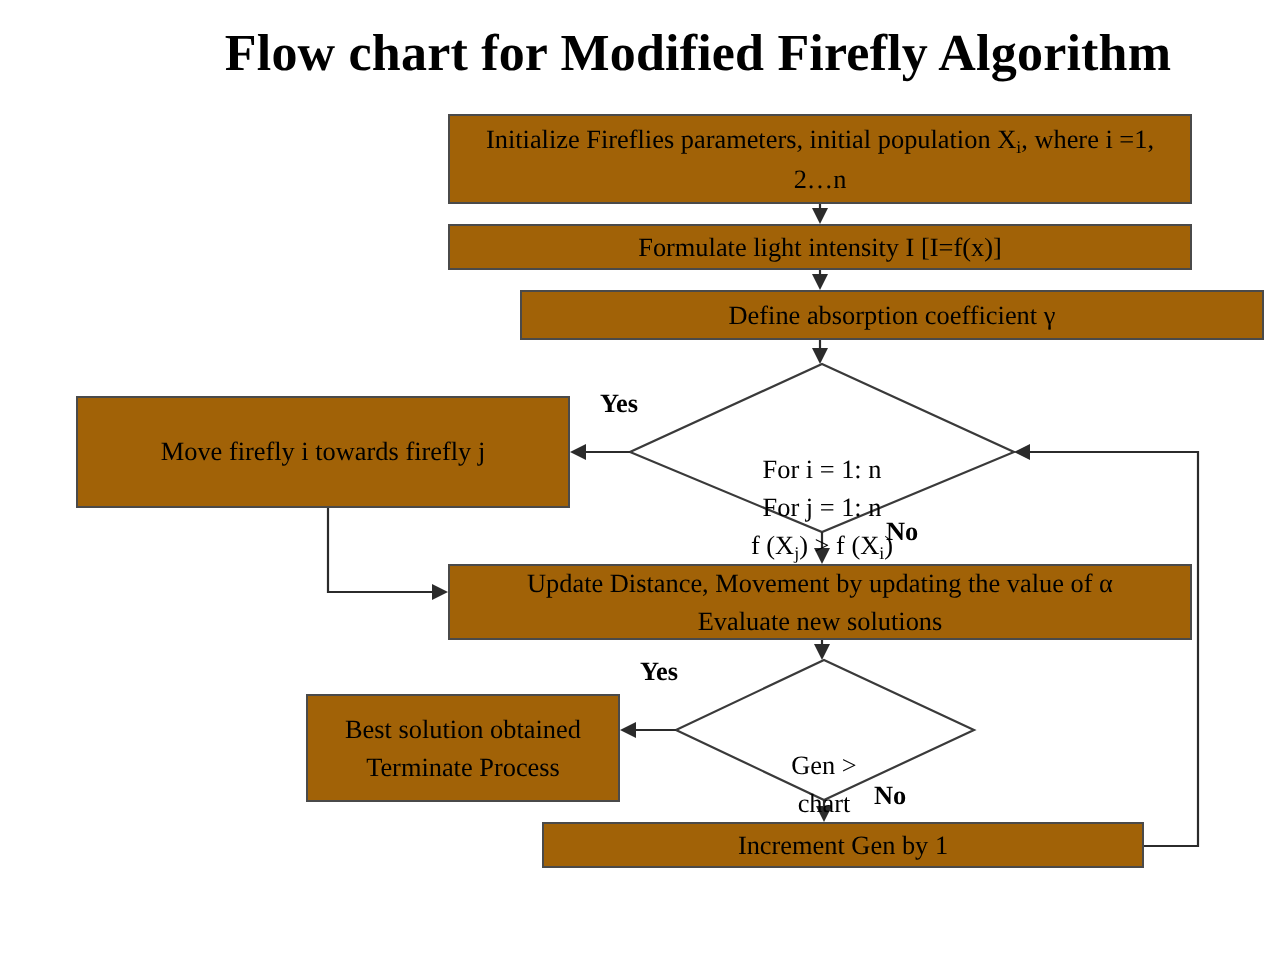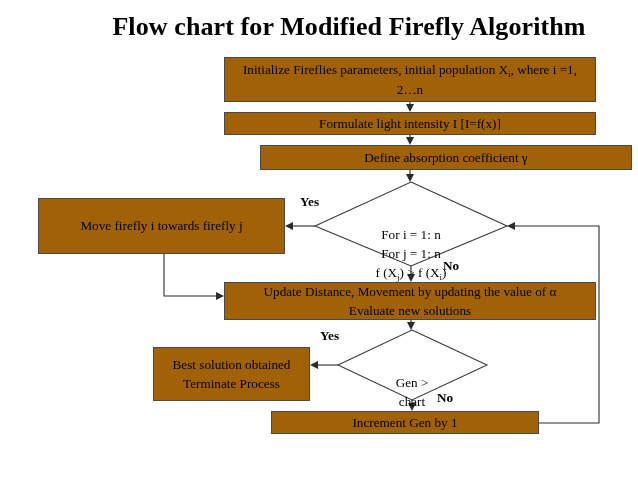--- a/index.html
+++ b/index.html
@@ -158,21 +158,21 @@
   <div class="diamond-text" style="left:367px; top:344px; width:90px; height:42px;">
     <span class="line">Gen &gt;</span>
     <span class="line">chart</span>
   </div>
 
   <div class="node" style="left:153px; top:347px; width:157px; height:54px;">
     <span class="line">Best solution obtained</span>
     <span class="line">Terminate Process</span>
   </div>
 
-  <div class="node" style="left:271px; top:411px; width:268px; height:23px;">
+  <div class="node" style="left:271px; top:411px; width:301px; height:23px;">
     <span class="line">Increment Gen by 1</span>
   </div>
 
   <div class="edge-label" style="left:300px; top:194px;">Yes</div>
   <div class="edge-label" style="left:443px; top:258px;">No</div>
   <div class="edge-label" style="left:320px; top:328px;">Yes</div>
   <div class="edge-label" style="left:437px; top:390px;">No</div>
 
 </div>
 

